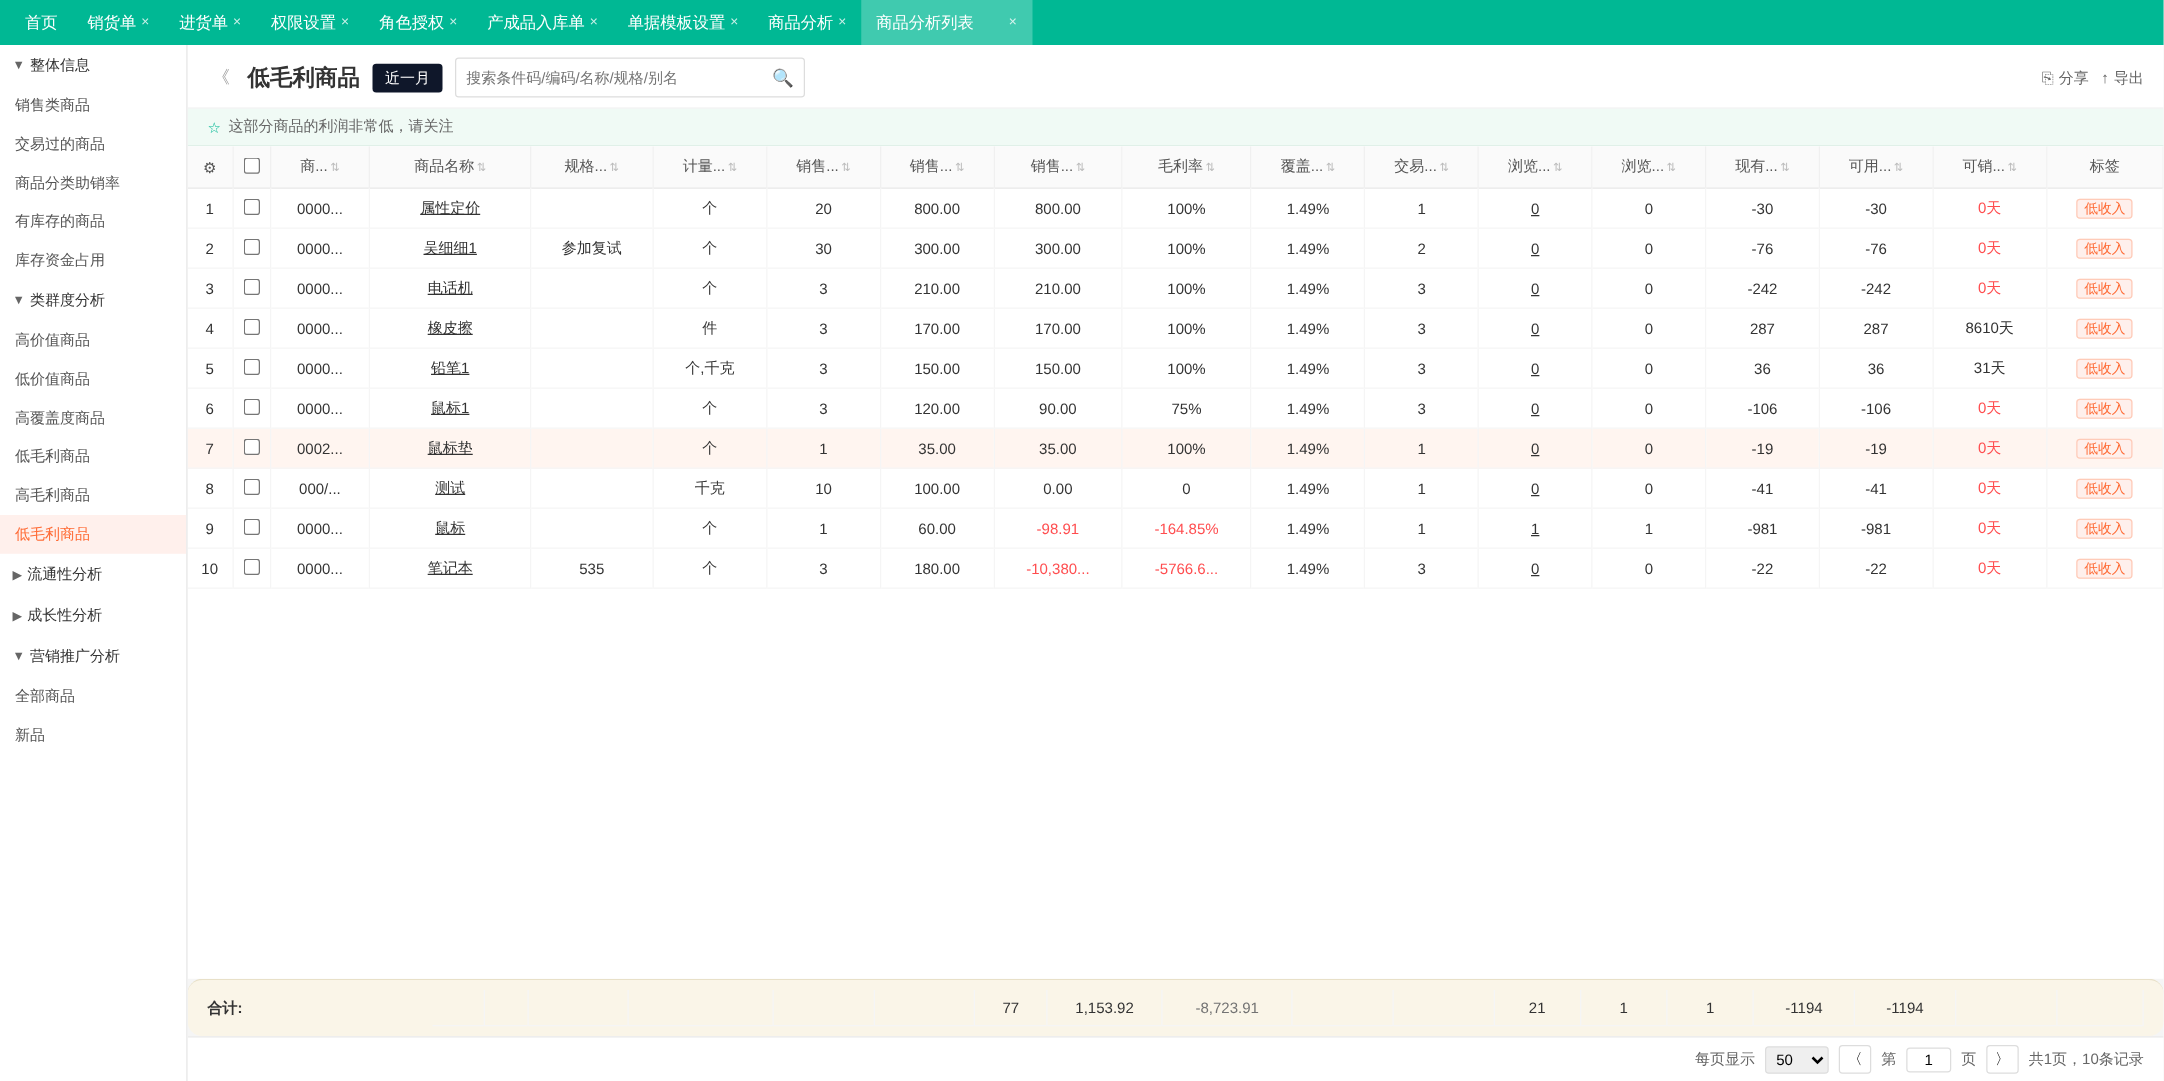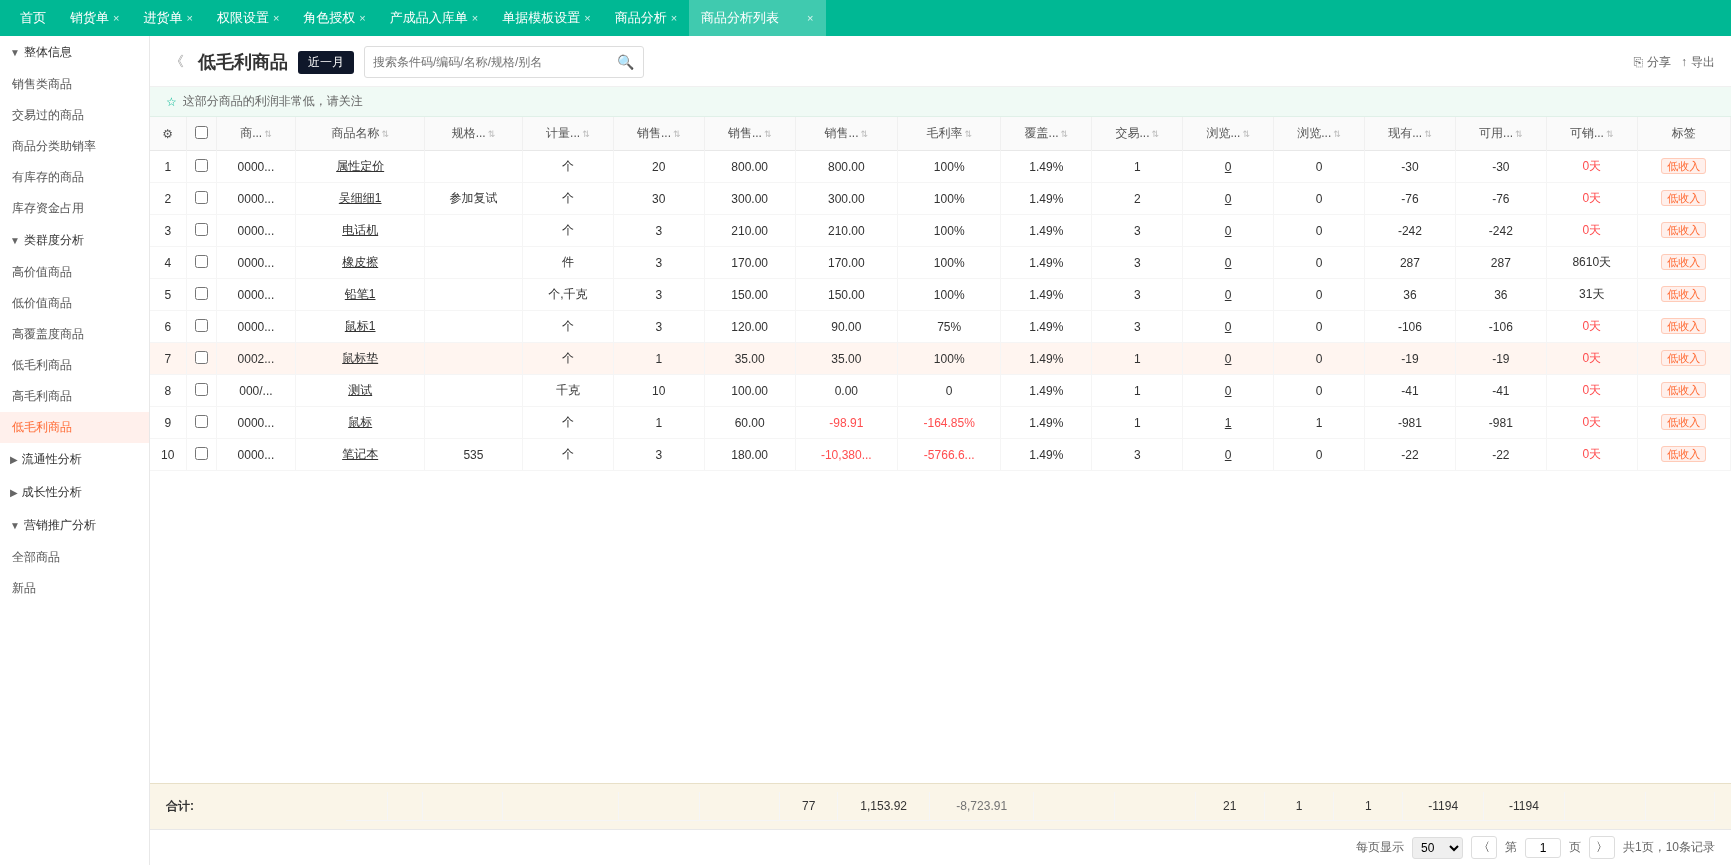--- a/index.html
+++ b/index.html
@@ -212,20 +212,21 @@
 
     
     .footer-total {
       background: #faf5e8;
       border-top: 1px solid #e8e0c8;
       padding: 8px 16px;
       display: flex;
       align-items: center;
       font-size: 12px;
       gap: 0;
+      border-radius: 12px;
     }
     .footer-total .total-label {
       font-weight: bold;
       color: #333;
       width: 180px;
     }
 
     
     .pagination-bar {
       background: #fff;

